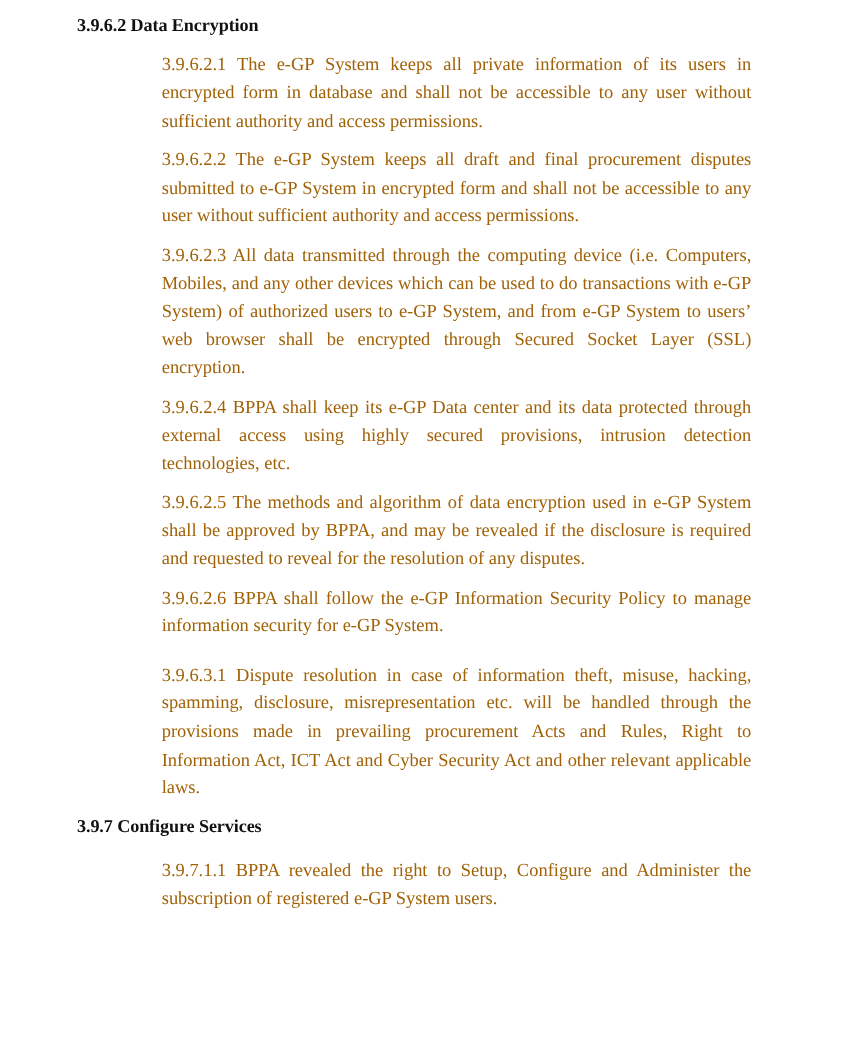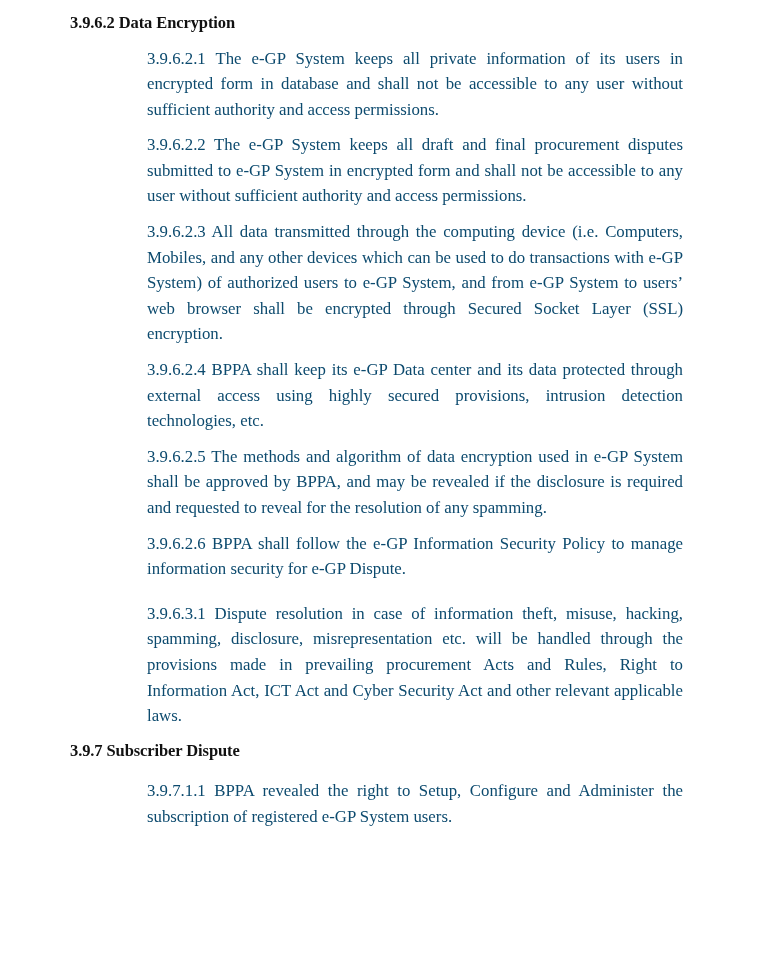--- a/index.html
+++ b/index.html
@@ -39,21 +39,21 @@
     margin-top: 0;
   }
   .para {
     font-size: 16.8px;
     line-height: 25.6px;
     text-align: justify;
     text-justify: inter-word;
     margin: 0;
     margin-left: 77px;
     width: 536px;
-    color: #0c4a6e;
+    color: #a16207;
     hyphens: none;
   }
   
   .gap-heading-para { height: 10px; }
   .gap-para-para    { height: 10px; }
   .gap-para-heading { height: 9px; }
   .gap-heading-heading { height: 5px; }
 </style>
 </head>
 <body>
@@ -69,32 +69,32 @@
 
     <p class="para">3.9.6.2.2 The e-GP System keeps all draft and final procurement disputes submitted to e-GP System in encrypted form and shall not be accessible to any user without sufficient authority and access permissions.</p>
     <div class="gap-para-para"></div>
 
     <p class="para">3.9.6.2.3 All data transmitted through the computing device (i.e. Computers, Mobiles, and any other devices which can be used to do transactions with e-GP System) of authorized users to e-GP System, and from e-GP System to users’ web browser shall be encrypted through Secured Socket Layer (SSL) encryption.</p>
     <div class="gap-para-para"></div>
 
     <p class="para">3.9.6.2.4 BPPA shall keep its e-GP Data center and its data protected through external access using highly secured provisions, intrusion detection technologies, etc.</p>
     <div class="gap-para-para"></div>
 
-    <p class="para">3.9.6.2.5 The methods and algorithm of data encryption used in e-GP System shall be approved by BPPA, and may be revealed if the disclosure is required and requested to reveal for the resolution of any spamming.</p>
+    <p class="para">3.9.6.2.5 The methods and algorithm of data encryption used in e-GP System shall be approved by BPPA, and may be revealed if the disclosure is required and requested to reveal for the resolution of any disputes.</p>
     <div class="gap-para-para"></div>
 
-    <p class="para">3.9.6.2.6 BPPA shall follow the e-GP Information Security Policy to manage information security for e-GP Dispute.</p>
+    <p class="para">3.9.6.2.6 BPPA shall follow the e-GP Information Security Policy to manage information security for e-GP System.</p>
     <div class="gap-para-heading"></div>
 
     <div class="gap-heading-para"></div>
 
     <p class="para">3.9.6.3.1 Dispute resolution in case of information theft, misuse, hacking, spamming, disclosure, misrepresentation etc. will be handled through the provisions made in prevailing procurement Acts and Rules, Right to Information Act, ICT Act and Cyber Security Act and other relevant applicable laws.</p>
     <div class="gap-para-heading"></div>
 
-    <h3 class="heading">3.9.7 Subscriber Dispute</h3>
+    <h3 class="heading">3.9.7 Configure Services</h3>
     <div class="gap-heading-heading"></div>
 
     <div class="gap-heading-para"></div>
 
     <p class="para">3.9.7.1.1 BPPA revealed the right to Setup, Configure and Administer the subscription of registered e-GP System users.</p>
     <div class="gap-para-para"></div>
 
 
   </div>
 </div>

